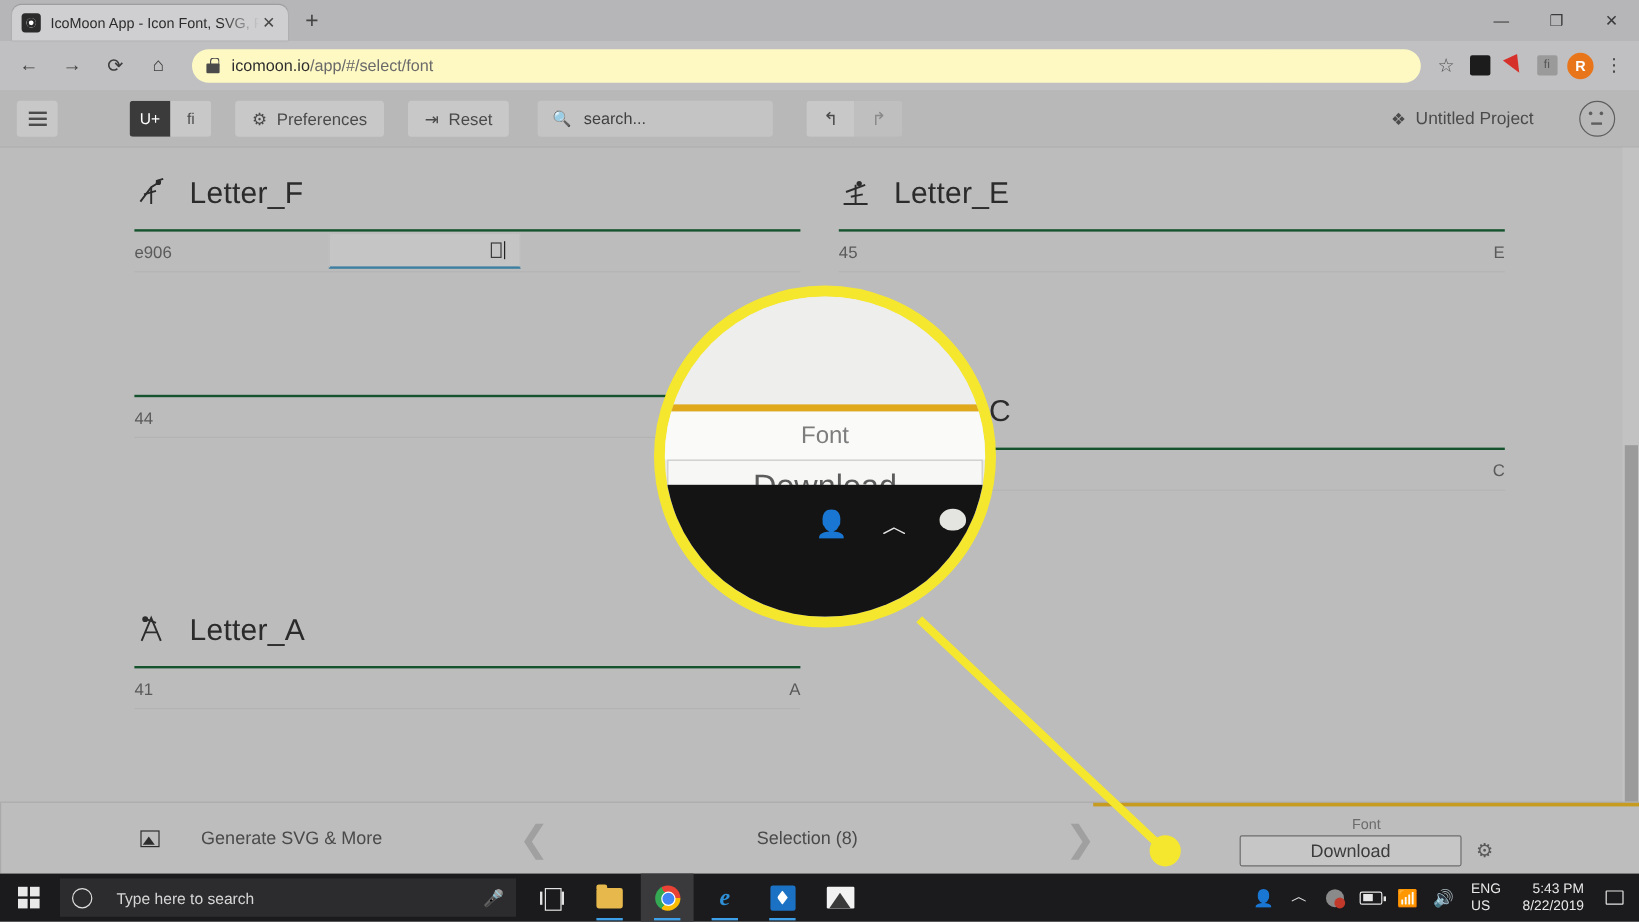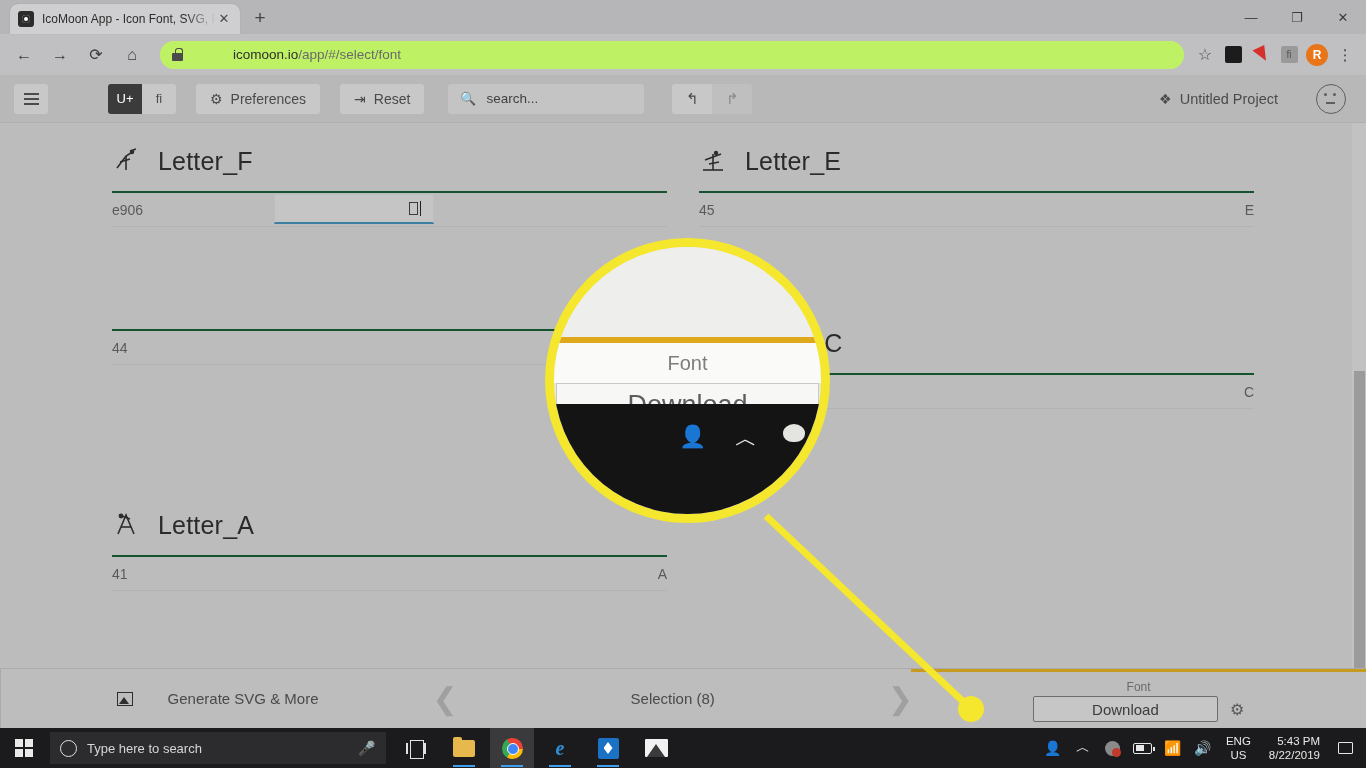--- a/index.html
+++ b/index.html
@@ -58,24 +58,23 @@
 
   .navbar {
     height: 41px; background: #c0c0c2;
     display: flex; align-items: center; padding: 0 8px;
   }
   .navbtn {
     width: 32px; height: 32px; display: flex; align-items: center;
     justify-content: center; color: #3c3c3c; font-size: 16px; margin-right: 4px;
   }
   .omnibox {
-    flex: 1; height: 28px; background: #bef264; border-radius: 14px;
+    flex: 1; height: 28px; background: #fef9c3; border-radius: 14px;
     display: flex; align-items: center; padding: 0 12px; margin: 0 8px;
     max-width: 1080px;
-    gap: 40px;
   }
   .lock { width: 11px; height: 13px; position: relative; margin-right: 10px; flex:0 0 11px;}
   .lock::before {
     content:""; position:absolute; bottom:0; left:0; width:11px; height:8px;
     background:#4b4b4b; border-radius:1px;
   }
   .lock::after {
     content:""; position:absolute; top:0; left:2.5px; width:6px; height:6px;
     border:1.6px solid #4b4b4b; border-bottom:none; border-radius:3px 3px 0 0;
   }
@@ -268,22 +267,22 @@
   .taskbar {
     position:absolute; left:0; bottom:0; width:1366px; height:40px;
     background:#1b1b1d; display:flex; align-items:center; z-index:50;
   }
   .start {
     width:48px;height:40px;display:flex;align-items:center;justify-content:center;
   }
   .start-grid { display:grid; grid-template-columns:8px 8px; grid-template-rows:8px 8px; gap:2.5px; }
   .start-grid i { background:#e9e9e9; display:block; }
   .tb-searchbox {
-    width:336px;height:32px;background:#2c2c2e;display:flex;align-items:center;
-    padding:0 10px; gap:10px; margin-left:2px;
+    width:380px;height:32px;background:#2c2c2e;display:flex;align-items:center;
+    padding:0 10px; gap:20px; margin-left:2px;
   }
   .cortana-ring { width:17px;height:17px;border-radius:50%;border:1.8px solid #e0e0e0; flex:0 0 17px;}
   .tb-searchbox .sp { flex:1; font-size:13px; color:#d6d6d6; }
   .mic { font-size:14px; color:#d0d0d0; }
   .tb-apps { display:flex; align-items:center; gap:4px; margin-left:8px; }
   .tb-app { width:44px;height:40px;display:flex;align-items:center;justify-content:center; position:relative;}
   .tb-app.running::after{
     content:""; position:absolute; bottom:1px; left:11px; width:22px; height:2.5px; background:#3ea0e8;
   }
   .tb-app.active { background:#3a3a3c; }
@@ -319,21 +318,21 @@
     border-left:9px solid transparent; border-right:9px solid transparent; border-bottom:13px solid #3a3a3a;
   }
   .tray { margin-left:auto; display:flex; align-items:center; gap:0; padding-right:6px; }
   .tray-ic { width:30px;height:40px;display:flex;align-items:center;justify-content:center;
              color:#e6e6e6; font-size:14px; }
   .tray-red { width:15px;height:15px;border-radius:50%;background:#8a8a8a; position:relative; }
   .tray-red::after{ content:""; position:absolute; right:-1px; bottom:-1px; width:9px;height:9px;border-radius:50%;background:#c0392b; }
   .battery { width:19px;height:11px;border:1.6px solid #e6e6e6; border-radius:2px; position:relative;}
   .battery::after{ content:""; position:absolute; right:-4px; top:3px; width:2.5px;height:4px;background:#e6e6e6;}
   .battery i { position:absolute; left:1.5px; top:1.5px; bottom:1.5px; width:8px; background:#e6e6e6; display:block;}
-  .lang { display:flex; flex-direction:column; align-items:center; justify-content:center;
+  .lang { display:flex; flex-direction:column; justify-content:center;
           color:#e8e8e8; font-size:11.5px; line-height:14px; padding:0 8px; }
   .clock { display:flex; flex-direction:column; align-items:flex-end; justify-content:center;
            color:#e8e8e8; font-size:11.5px; line-height:14px; padding:0 10px; }
   .notif { width:30px;height:40px; display:flex;align-items:center;justify-content:center; }
   .notif-box { width:15px;height:12px;border:1.6px solid #e6e6e6; border-radius:1px; }
 </style>
 </head>
 <body>
 
 <div class="browser">

